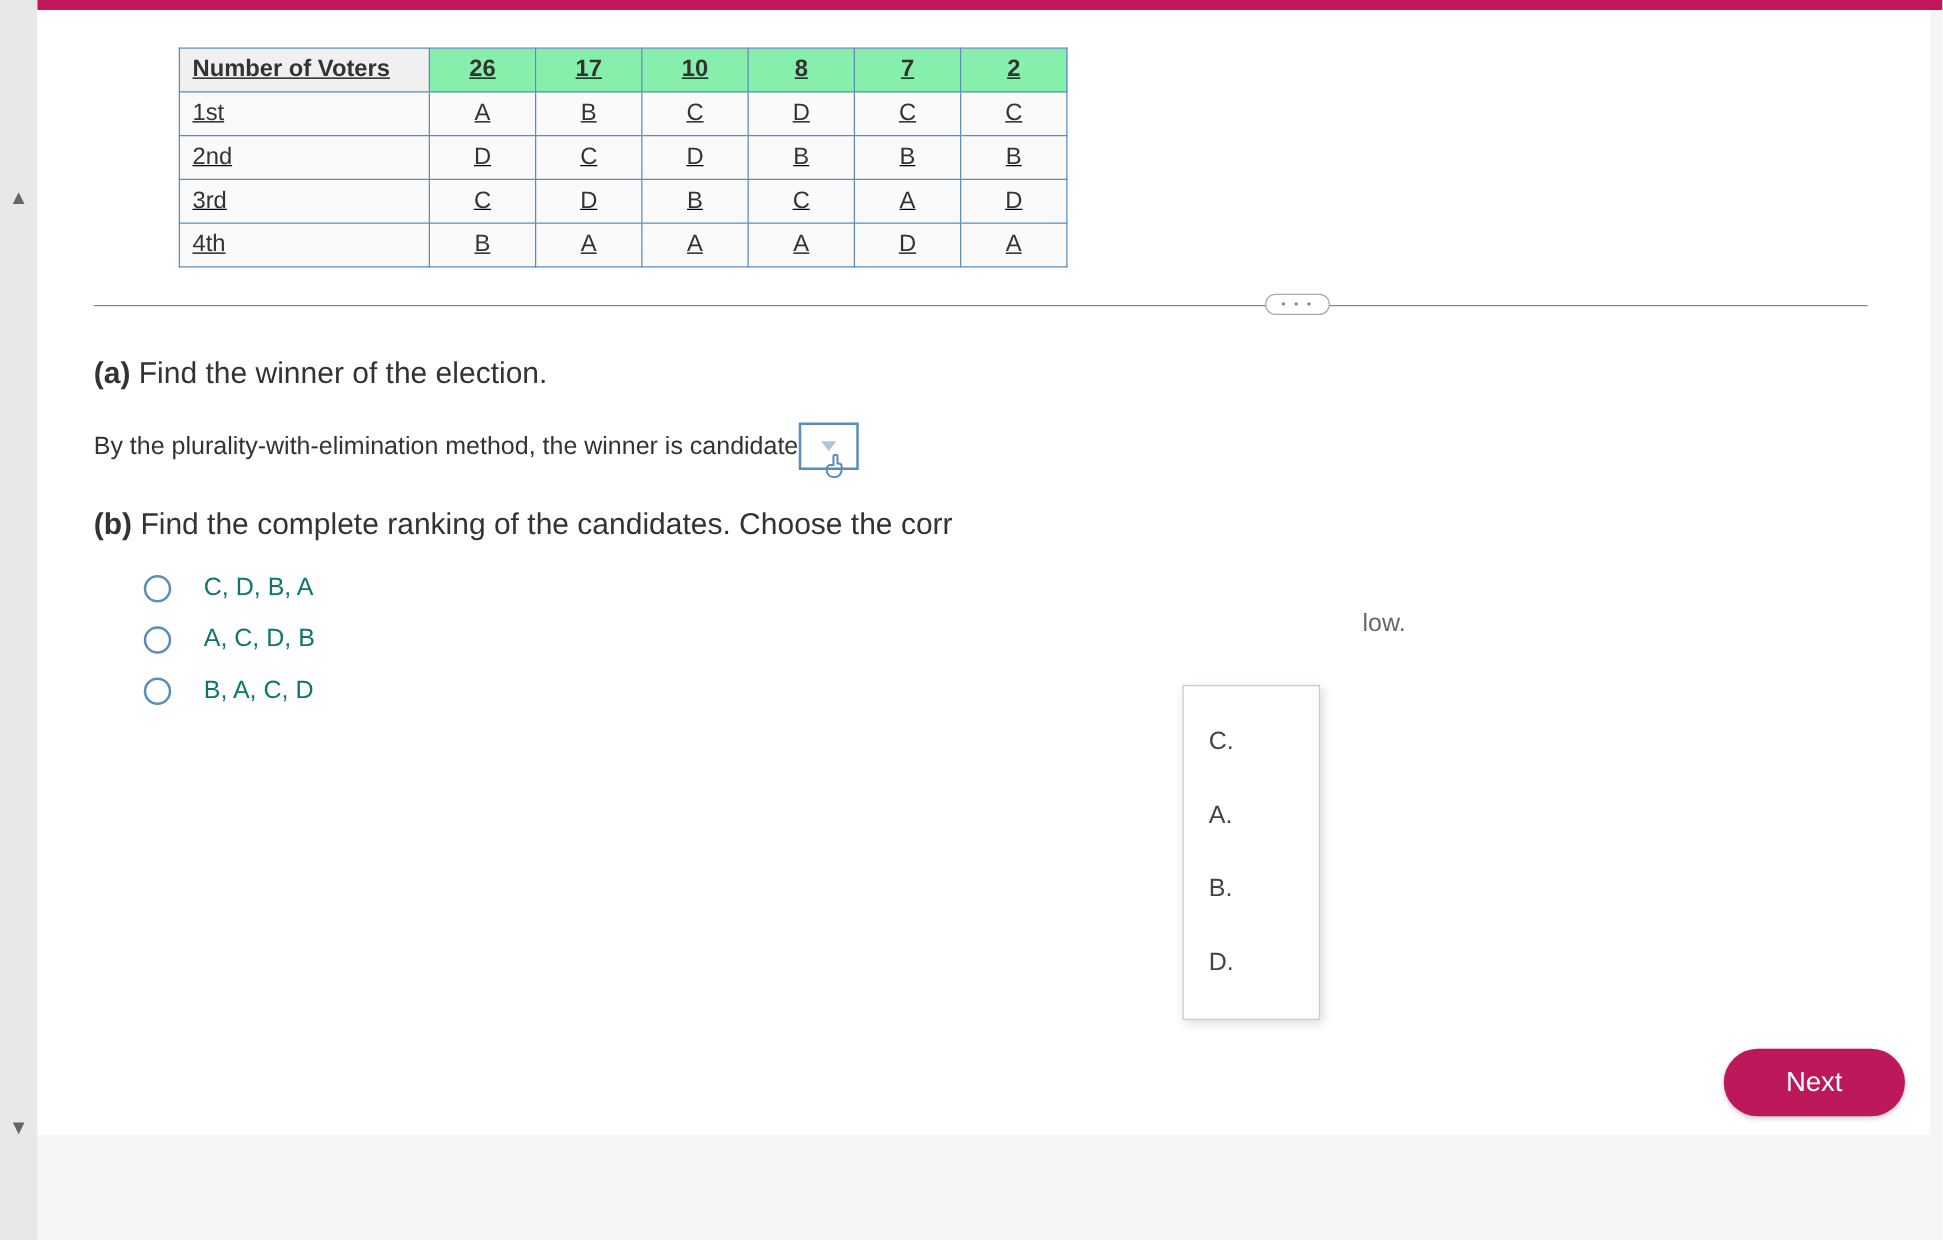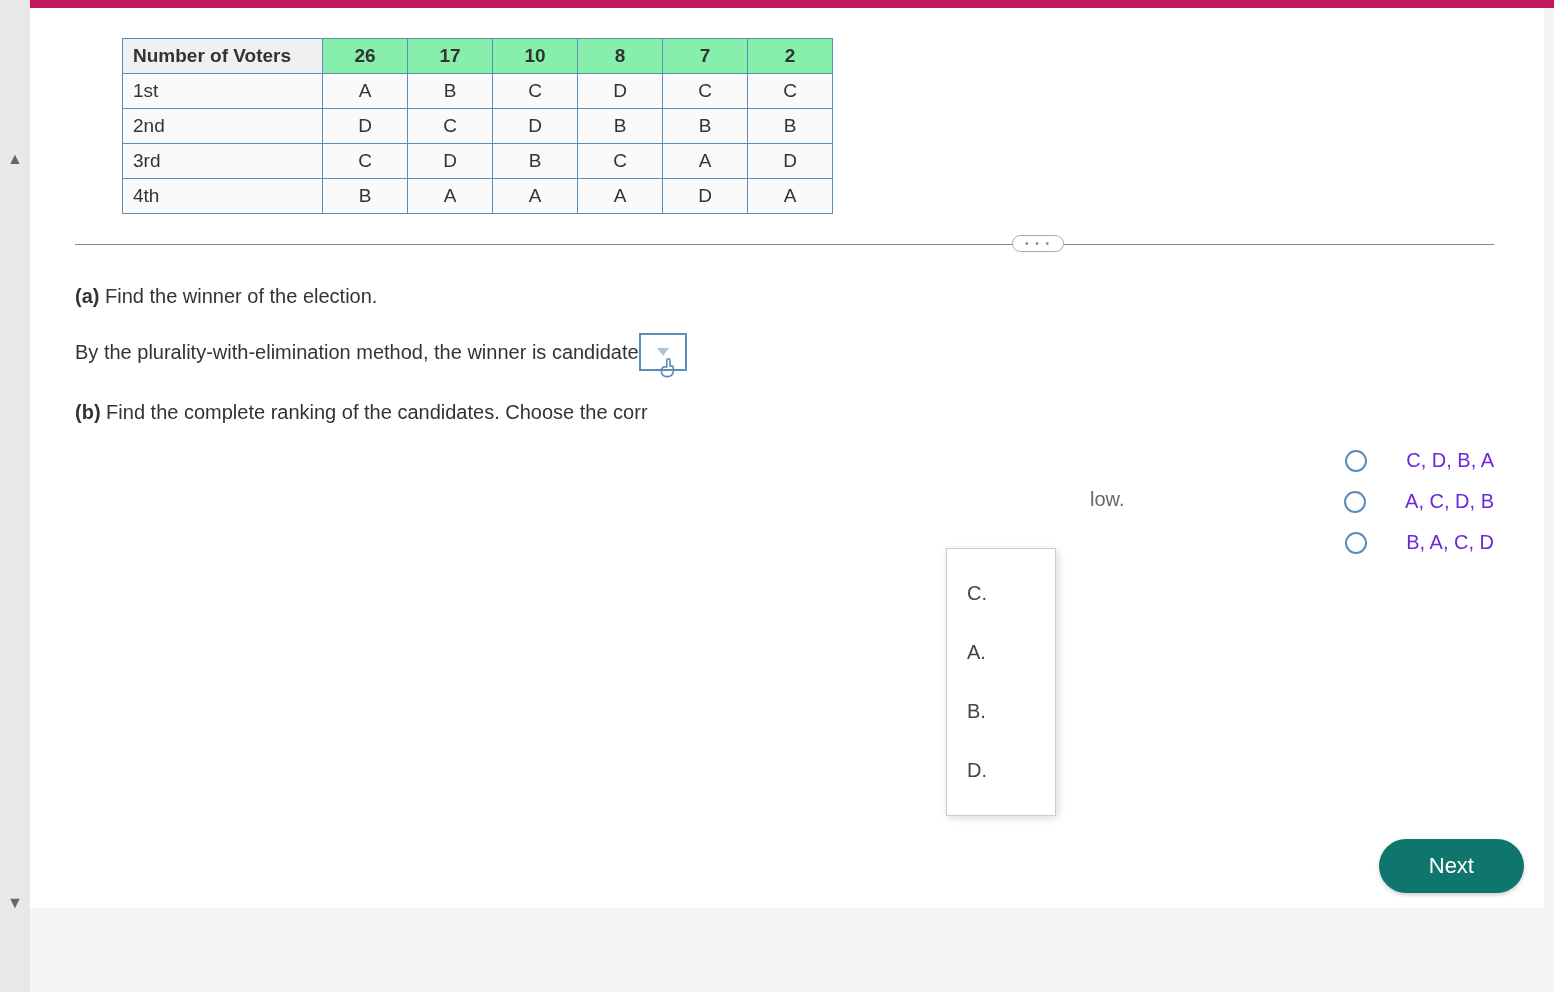--- a/index.html
+++ b/index.html
@@ -45,22 +45,23 @@
       margin-bottom: 80px;
     }
     .question-text {
       font-size: 20px;
       color: #333;
       line-height: 1.5;
       margin-bottom: 15px;
     }
     .pref-table {
       border-collapse: collapse;
-      margin-left: 67px;
+      margin-left: 88px;
       margin-bottom: 30px;
+      text-decoration: underline;
     }
     .pref-table td, .pref-table th {
       border: 1px solid #5b8db8;
       padding: 6px 12px;
       font-size: 19px;
       color: #333;
       text-align: center;
       background: #fafafa;
       font-weight: normal;
     }
@@ -93,21 +94,21 @@
       background: #fff;
       border: 1px solid #aaa;
       border-radius: 12px;
       padding: 2px 12px;
       font-size: 10px;
       color: #888;
       letter-spacing: 2px;
       cursor: pointer;
     }
     .part-label {
-      font-size: 20px;
+      font-size: 24px;
       color: #333;
       margin: 30px 20px 25px 20px;
     }
     .part-label b { font-weight: bold; }
     .answer-line {
       font-size: 20px;
       color: #333;
       margin: 0 20px 25px 20px;
       display: flex;
       align-items: center;
@@ -153,40 +154,39 @@
       top: 480px;
       font-size: 20px;
       color: #666;
     }
     .radio-group {
       margin: 20px 20px 0 60px;
     }
     .radio-row {
       display: flex;
       align-items: center;
-      gap: 39px;
+      gap: 26px;
       margin-bottom: 18px;
       font-size: 20px;
-      color: #6d28d9;
-      justify-content: flex-end;
+      color: #0f766e;
     }
     .radio-circle {
       width: 22px;
       height: 22px;
       border: 2px solid #5b8db8;
       border-radius: 50%;
       background: #fff;
       cursor: pointer;
       flex-shrink: 0;
     }
     .next-button {
       position: absolute;
       right: 20px;
       bottom: 15px;
-      background: #0f766e;
+      background: #be185d;
       color: #fff;
       font-size: 22px;
       padding: 14px 50px;
       border-radius: 30px;
       border: none;
       cursor: pointer;
       box-shadow: 0 2px 4px rgba(0,0,0,0.2);
     }
   </style>
 </head>

